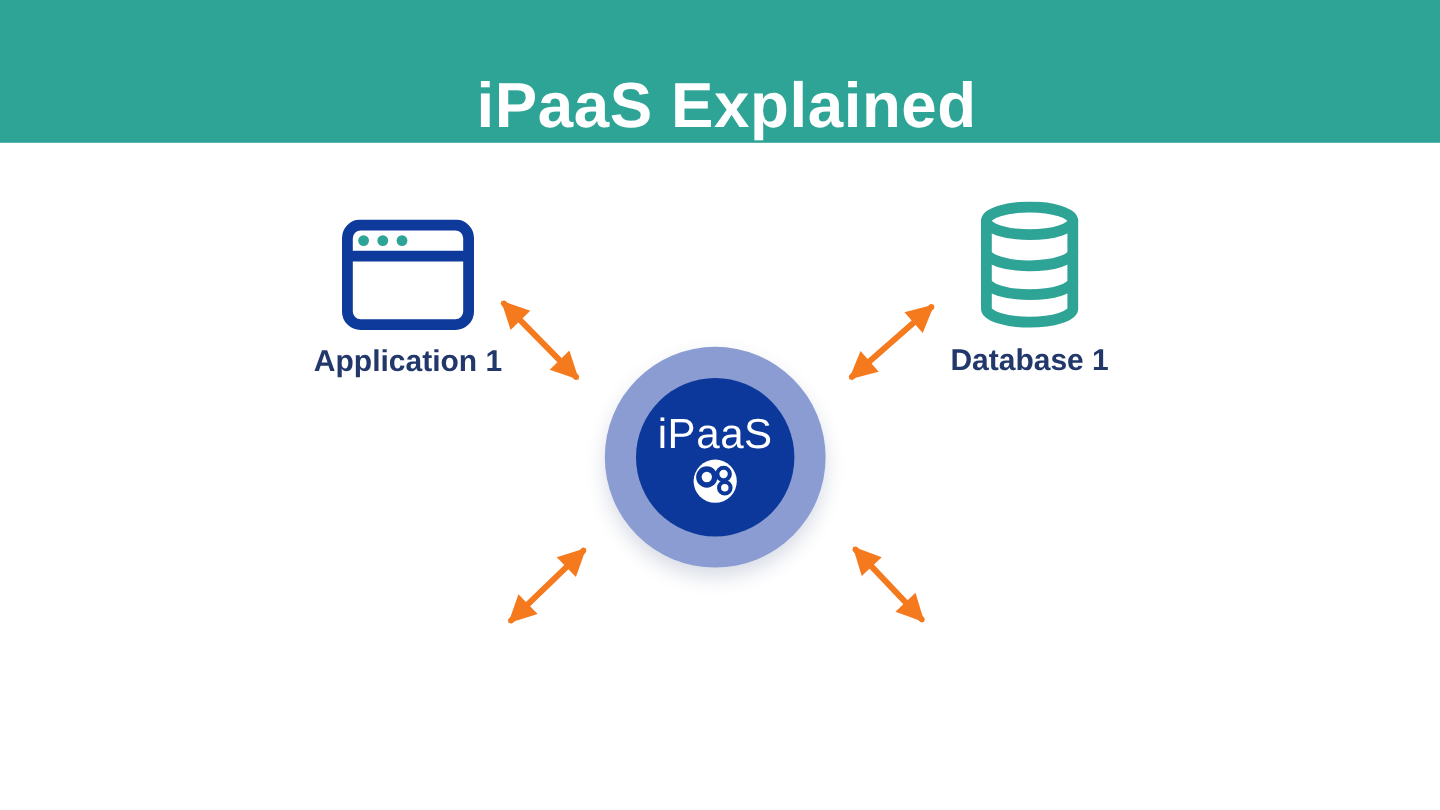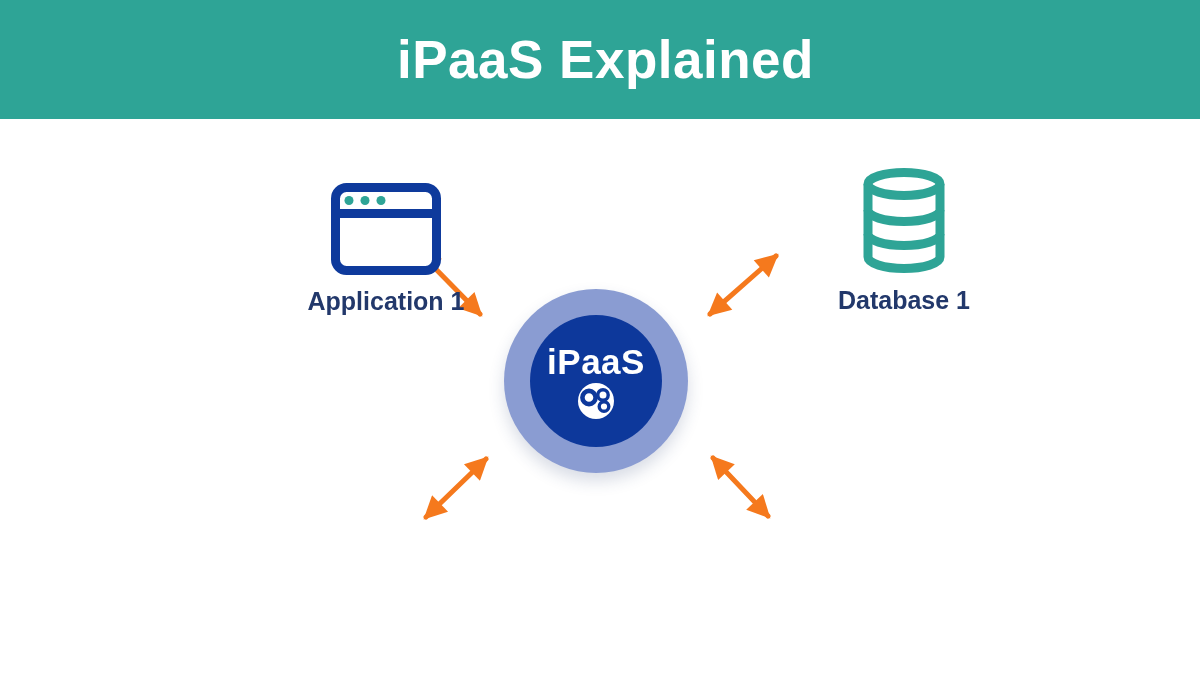--- a/index.html
+++ b/index.html
@@ -11,45 +11,45 @@
     --arrow-orange:#F5791D;
     --white:#FFFFFF;
   }
   *{margin:0;padding:0;box-sizing:border-box;}
   html,body{width:1200px;height:675px;overflow:hidden;background:#fff;
     font-family:"Liberation Sans","DejaVu Sans",sans-serif;}
   .stage{position:relative;width:1200px;height:675px;background:#fff;}
 
   
   .banner{position:absolute;left:0;top:0;width:1200px;height:119px;
-    background:var(--teal);display:flex;align-items:center;justify-content:center;padding-left:11px;}
+    background:var(--teal);display:flex;align-items:flex-end;justify-content:center;padding-left:11px;}
   .banner h1{color:var(--white);font-size:53px;font-weight:800;letter-spacing:.5px;}
   .arrow-layer{position:absolute;left:0;top:0;width:1200px;height:675px;pointer-events:none;}
 
   
   .node{position:absolute;width:170px;display:flex;flex-direction:column;
-    align-items:center;margin-left:46px;}
+    align-items:center;}
   .node-label{margin-top:12px;font-size:25px;font-weight:700;color:var(--label-navy);
     white-space:nowrap;}
   .node svg{display:block;}
 
   
   .node.app1{left:255px;top:183px;}
   .node.db1 {left:773px;top:168px;}
   .node.db2 {left:258px;top:468px;}
   .node.app2{left:777px;top:481px;}
 
   
   .hub{position:absolute;left:504px;top:289px;width:184px;height:184px;
     border-radius:50%;background:var(--ring-blue);
     box-shadow:0 8px 16px rgba(40,60,110,.18);
     display:flex;align-items:center;justify-content:center;}
   .hub-inner{width:132px;height:132px;border-radius:50%;background:var(--center-navy);
     display:flex;flex-direction:column;align-items:center;justify-content:center;gap:4px;}
-  .hub-label{color:var(--white);font-size:35px;font-weight:700;letter-spacing:.5px;line-height:1;}
+  .hub-label{color:var(--white);font-size:35px;font-weight:400;letter-spacing:.5px;line-height:1;}
   .hub-badge{width:36px;height:36px;border-radius:50%;background:var(--white);
     display:flex;align-items:center;justify-content:center;}
 </style>
 </head>
 <body>
 
 <div class="stage">
 
   <header class="banner">
     <h1>iPaaS Explained</h1>

